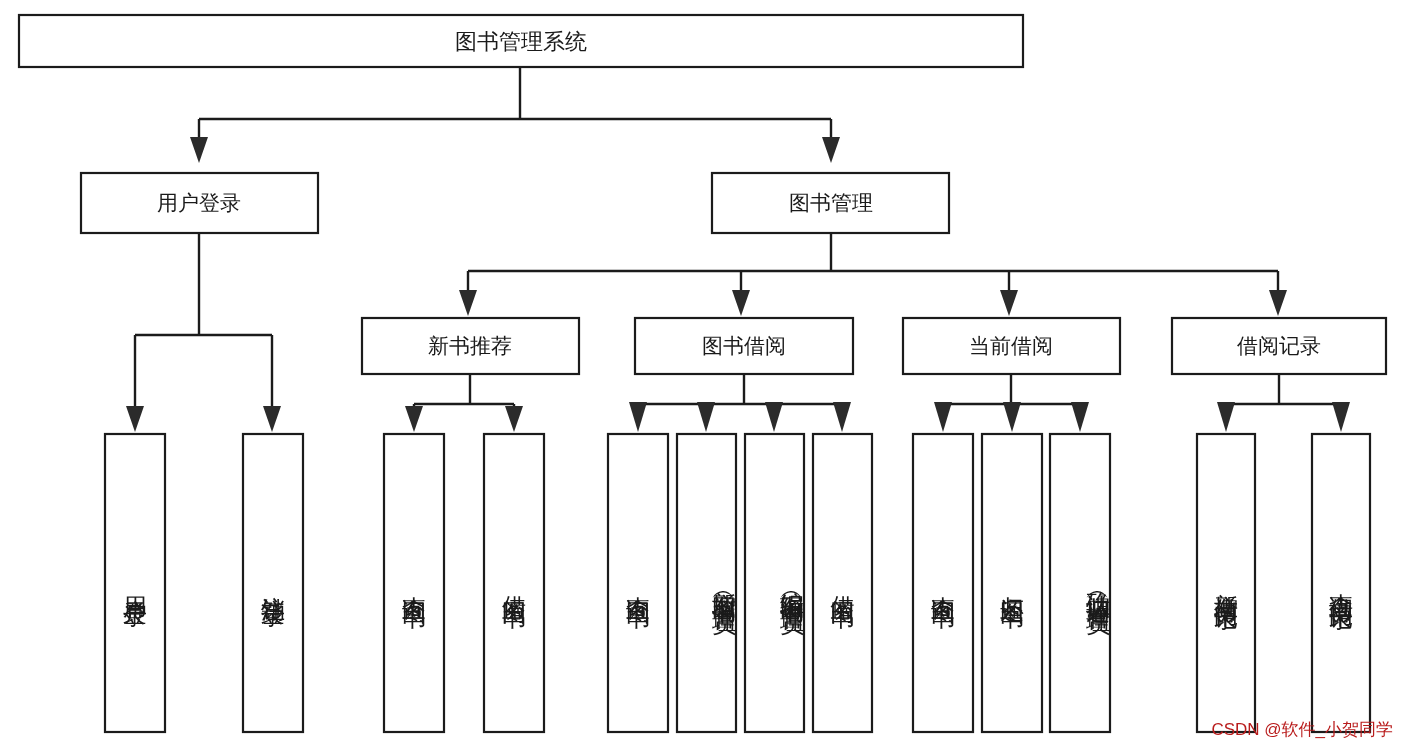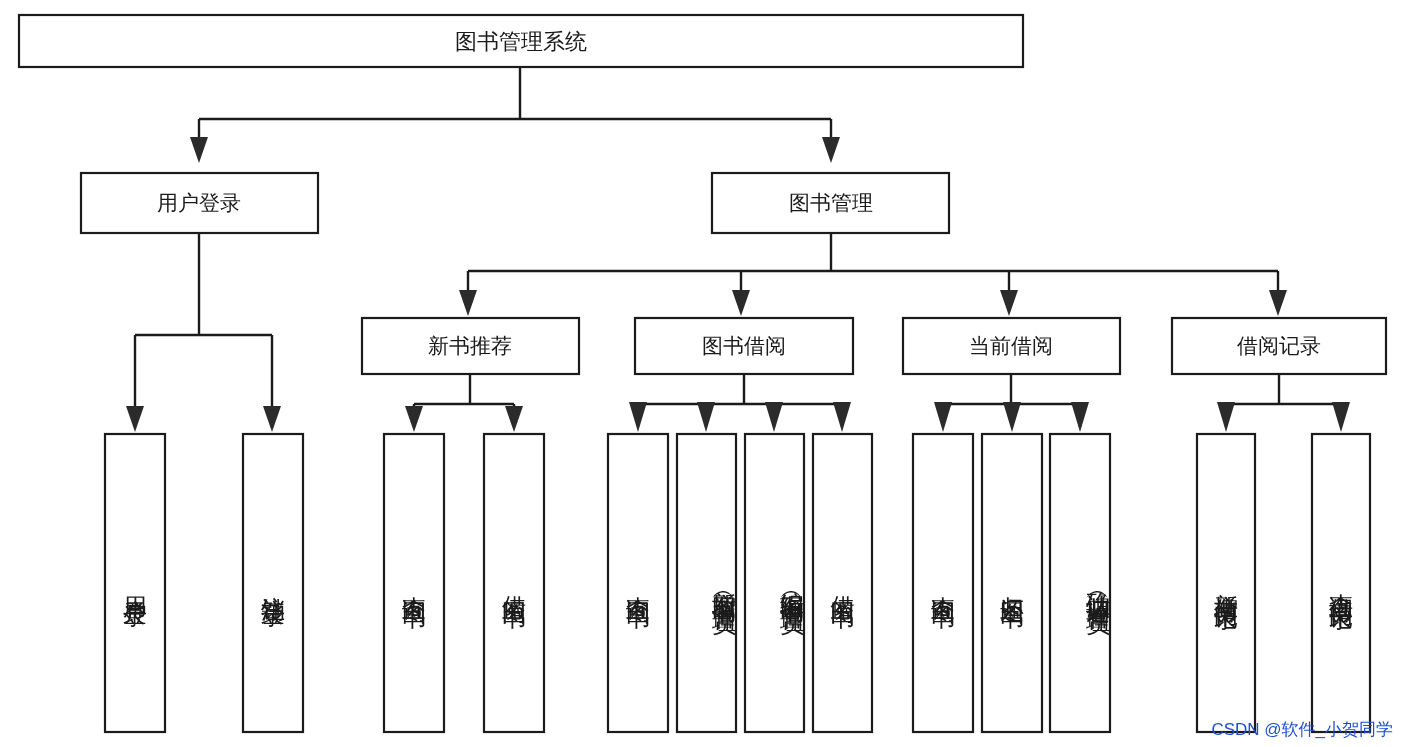--- a/index.html
+++ b/index.html
@@ -73,21 +73,21 @@
   }
   .vlabel.center-v {
     align-items: center;
   }
   .watermark {
     position: absolute;
     right: 12px;
     bottom: 6px;
     font-family: "Liberation Sans", "DejaVu Sans", sans-serif;
     font-size: 17px;
-    color: #1d4ed8;
+    color: #b91c1c;
     white-space: nowrap;
     user-select: none;
   }
 </style>
 </head>
 <body>
 
 <div id="diagram-root">
 
   <svg class="diagram" viewBox="0 0 1405 747">

